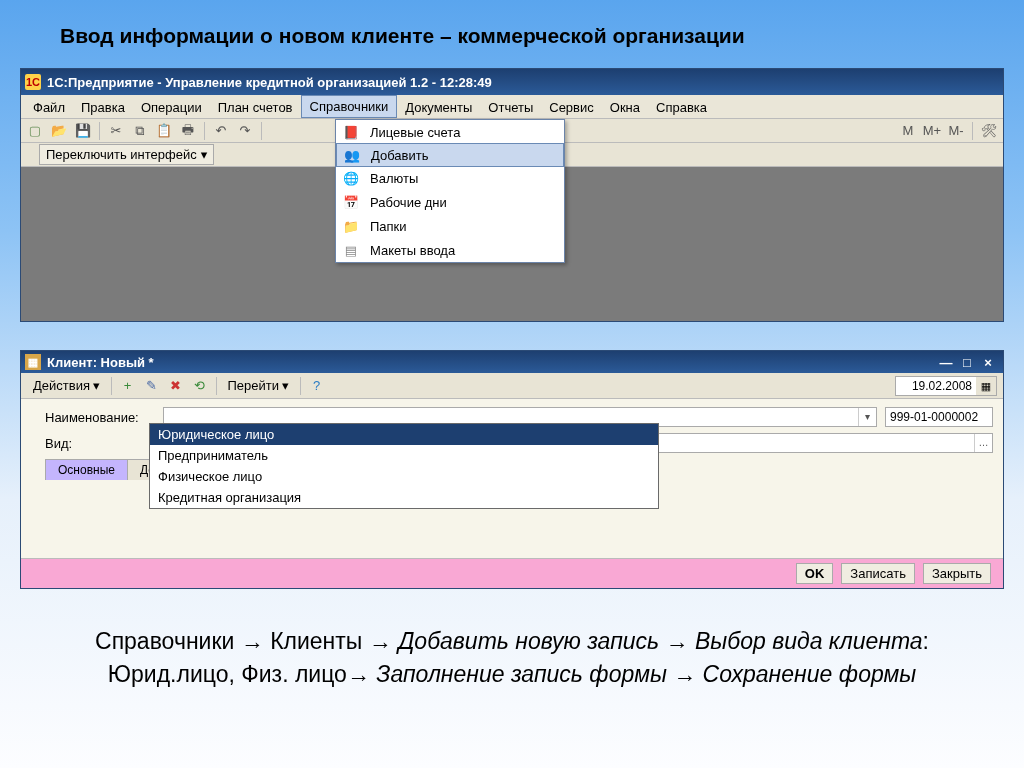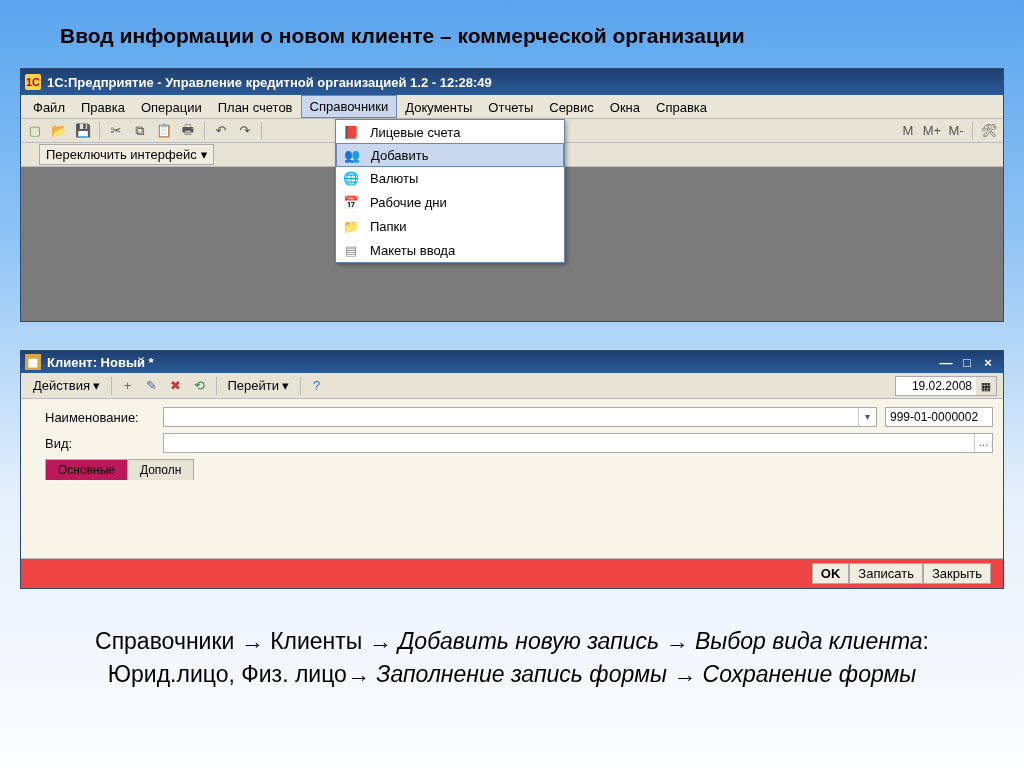--- a/index.html
+++ b/index.html
@@ -138,34 +138,34 @@
   .txt input { border:0; flex:1; height:18px; padding:0 4px; font-size:12px; }
   .txt .dd { width:18px; height:18px; border-left:1px solid #ccc; text-align:center; font-size:10px; line-height:18px; color:#555; }
   .code-field { width:108px; height:20px; border:1px solid #aaa; background:#fff; display:flex; align-items:center; }
   .code-field span { padding:0 4px; font-size:12px; }
 
   .tabs { display:flex; margin-top:6px; }
   .tab {
     padding:3px 12px; border:1px solid #aaa; background:#e8e4d5;
     border-bottom:none; font-size:12px; margin-right:-1px;
   }
-  .tab.active { background:#be185d; }
+  .tab.active { background:#c4b5fd; }
 
   .vid-area { position:relative;padding-left:24px; }
   .vid-dd {
     position:absolute; left:128px; top:24px;
     width:510px; background:#fff; border:1px solid #6a6a6a;
     font-size:13px; z-index:20;
   }
   .vid-dd .opt { padding:3px 8px; }
   .vid-dd .opt.sel { background:#1d3f70; color:#fff; }
 
   .form-footer {
-    height:30px; border-top:1px solid #bbb; background:#ef4444;
-    display:flex; align-items:center; justify-content:flex-end; padding:0 12px;
+    height:30px; border-top:1px solid #bbb; background:#f9a8d4;
+    display:flex; align-items:center; justify-content:flex-end; gap:8px; padding:0 12px;
   }
   .fbtn { padding:2px 8px; border:1px solid #aaa; background:#f0ede1; font-size:13px; }
 
   
   .caption {
     margin-top: 36px;
     text-align:center;
     font-size:23px;
     color:#000;
     line-height:1.45;
@@ -310,20 +310,26 @@
         <input style="">
         <span class="dd">…</span>
       </div>
     </div>
 
     <div class="tabs">
       <div class="tab active">Основные</div>
       <div class="tab">Дополн</div>
     </div>
 
+    <div class="vid-dd">
+      <div class="opt sel">Юридическое лицо</div>
+      <div class="opt">Предприниматель</div>
+      <div class="opt">Физическое лицо</div>
+      <div class="opt">Кредитная организация</div>
+    </div>
 
     <div style="height:72px"></div>
   </div>
 
   <div class="form-footer">
     <span class="fbtn" style="font-weight:bold">OK</span>
     <span class="fbtn">Записать</span>
     <span class="fbtn">Закрыть</span>
   </div>
 </div>

